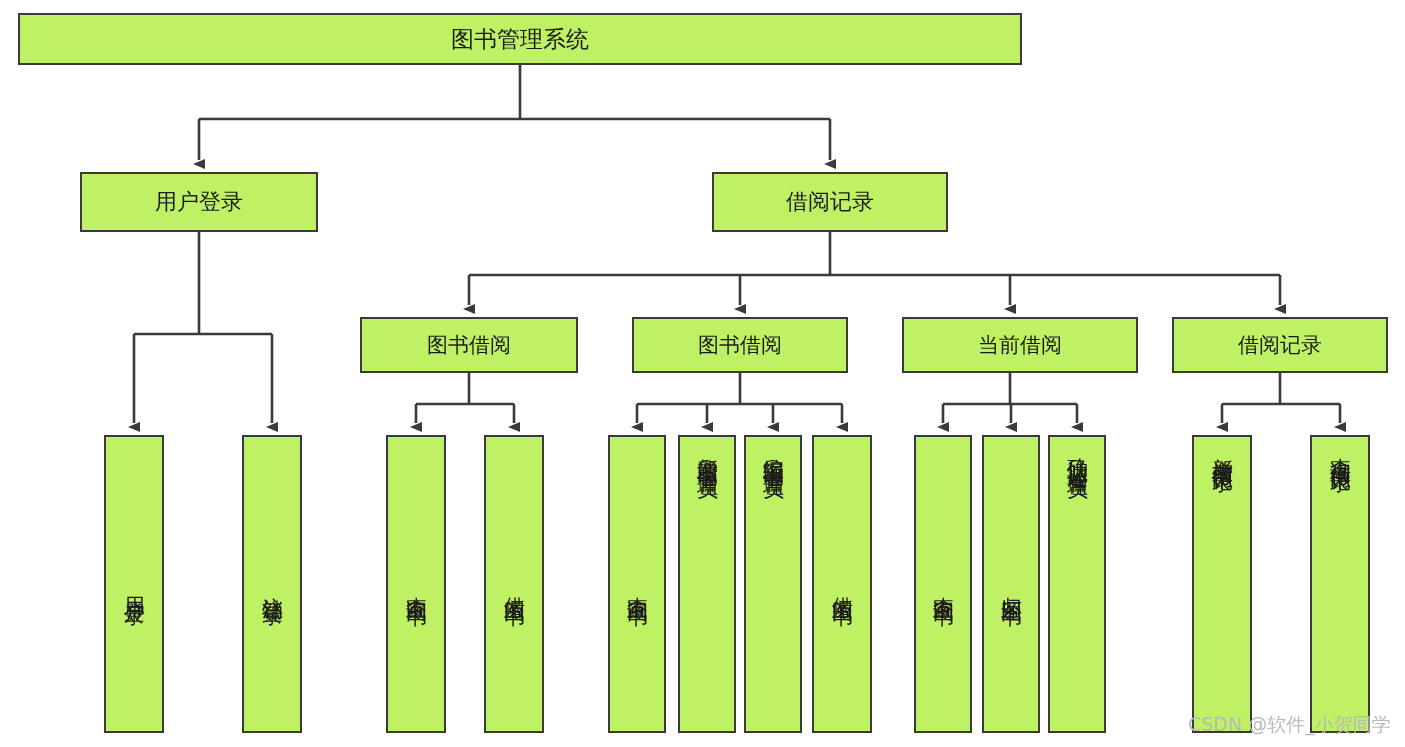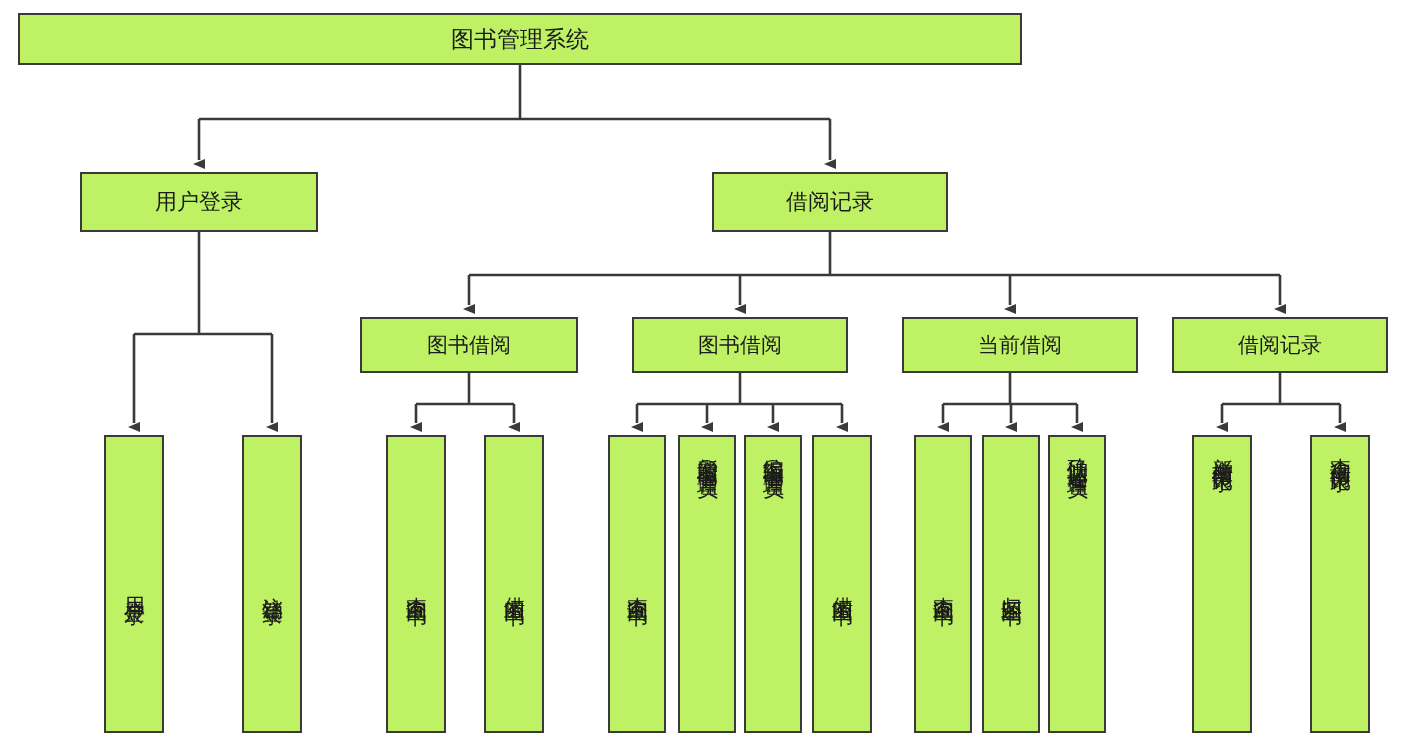--- a/index.html
+++ b/index.html
@@ -175,13 +175,14 @@
         <span class="lbl">确认归还（管理员）</span>
       </div>
       <div class="node leaf" style="left: 1192px; top: 435px; width: 60px; height: 298px;">
         <span class="lbl">新增借阅记录</span>
       </div>
       <div class="node leaf" style="left: 1310px; top: 435px; width: 60px; height: 298px;">
         <span class="lbl">查询借阅记录</span>
       </div>
     </div>
 
+  <div class="watermark" style="left:1188px; top:712px;">CSDN @软件_小贺同学</div>
 </div>
 
 </body></html>

